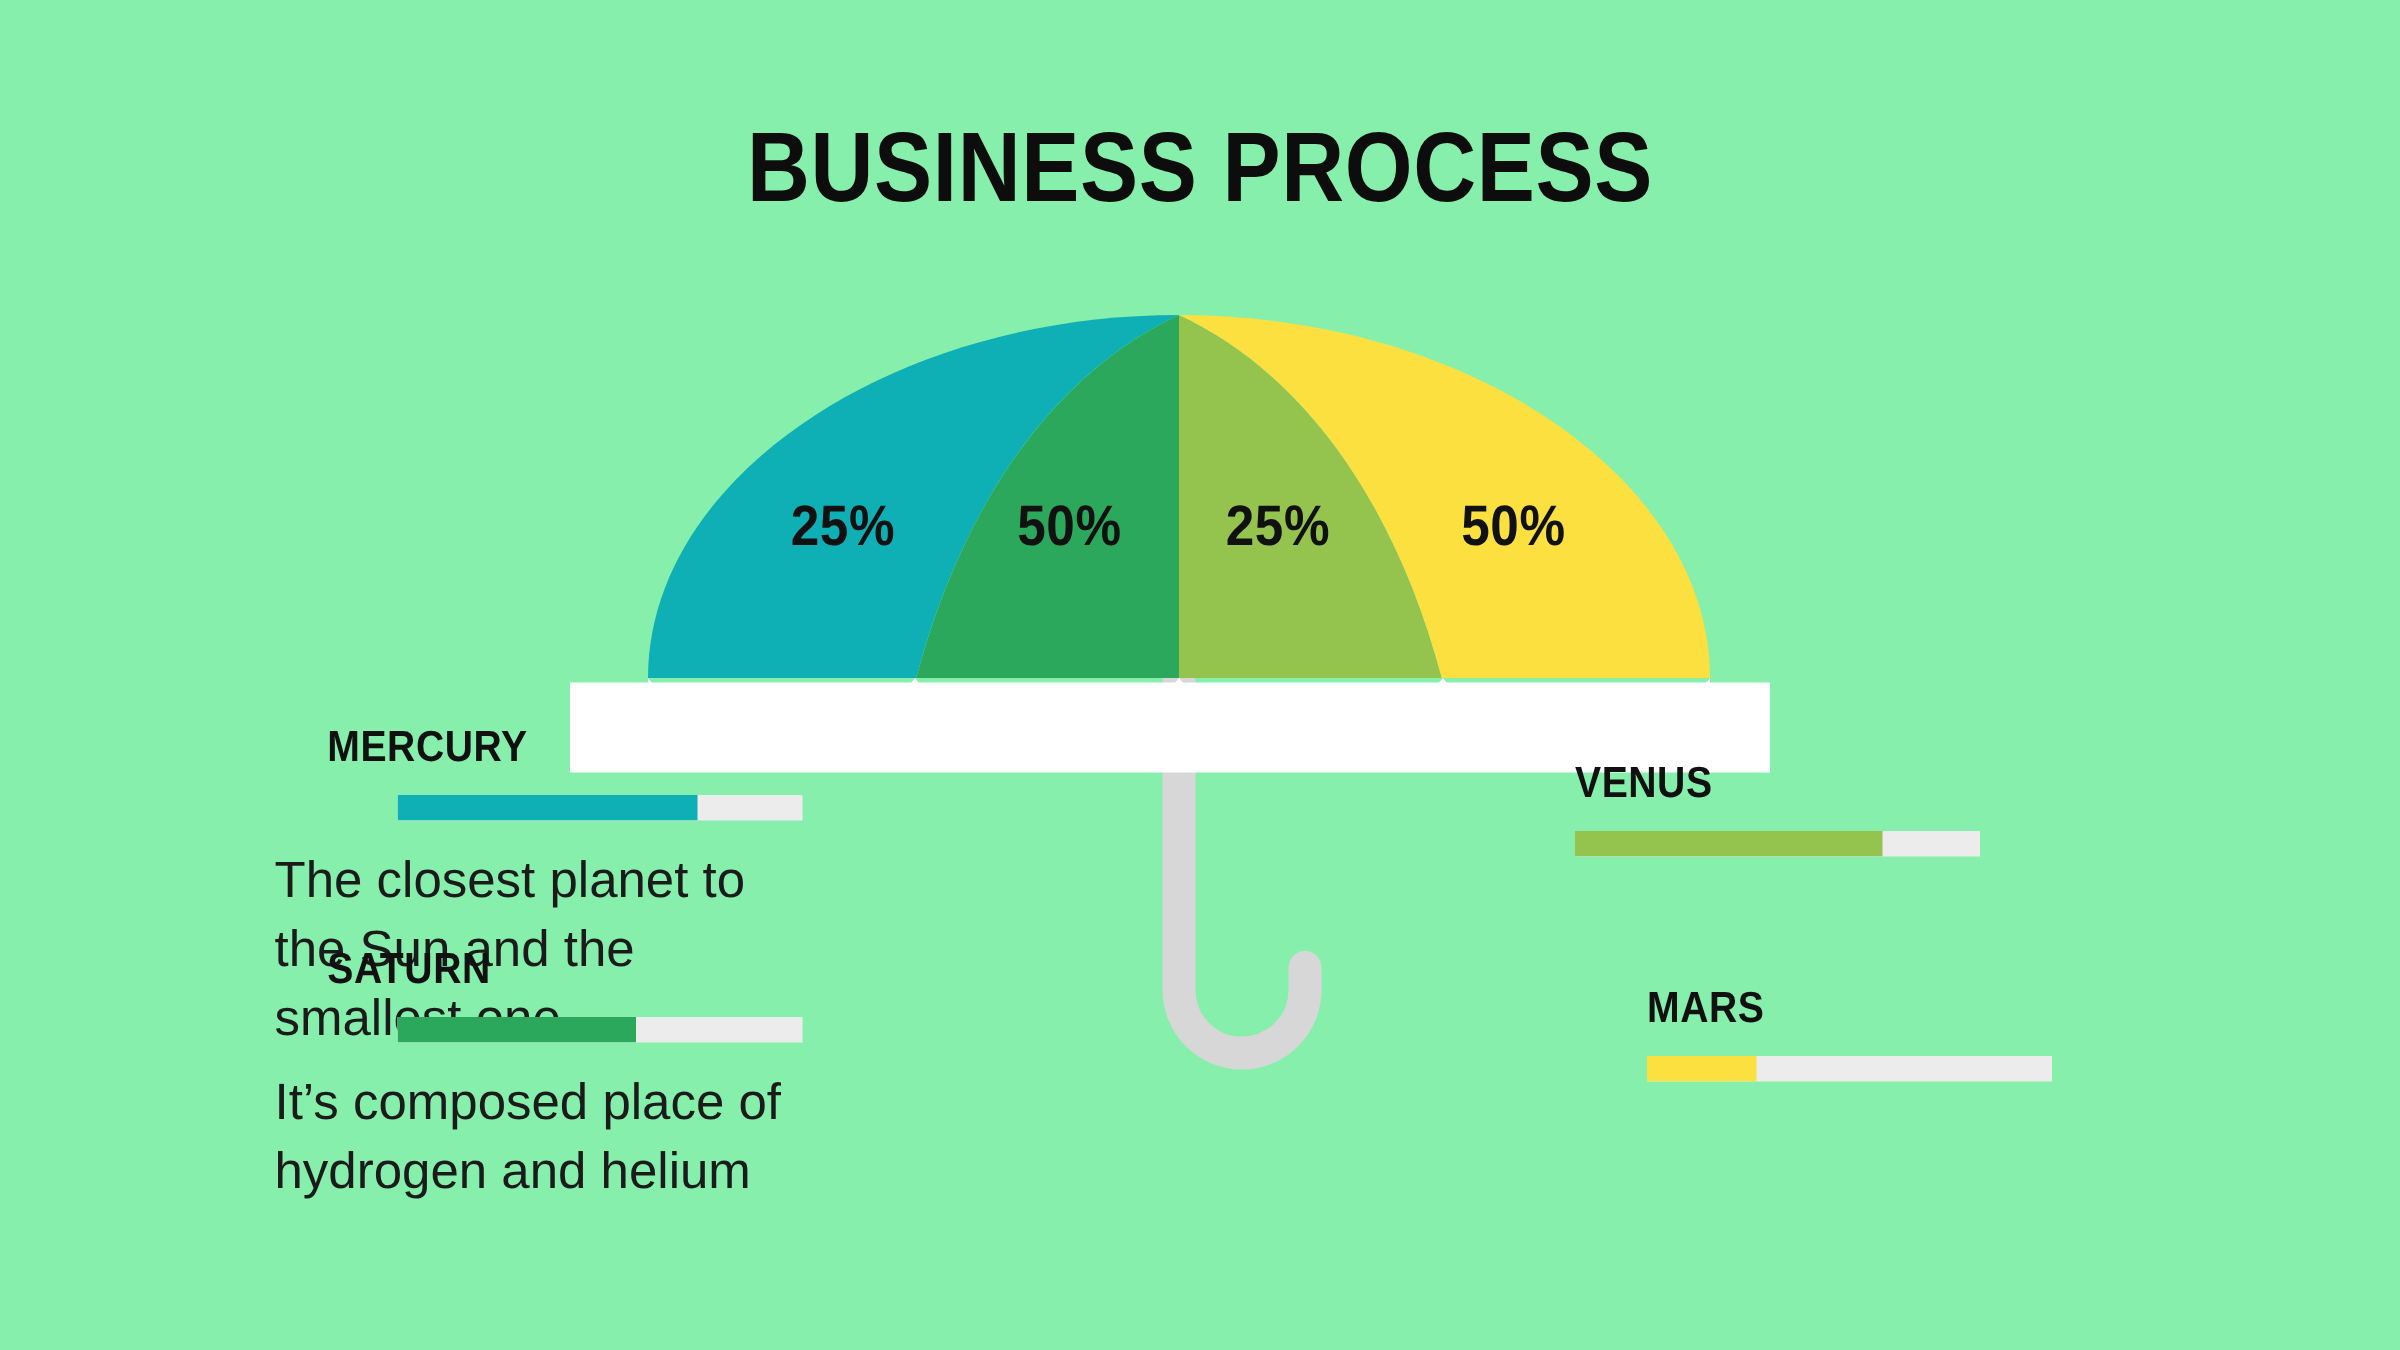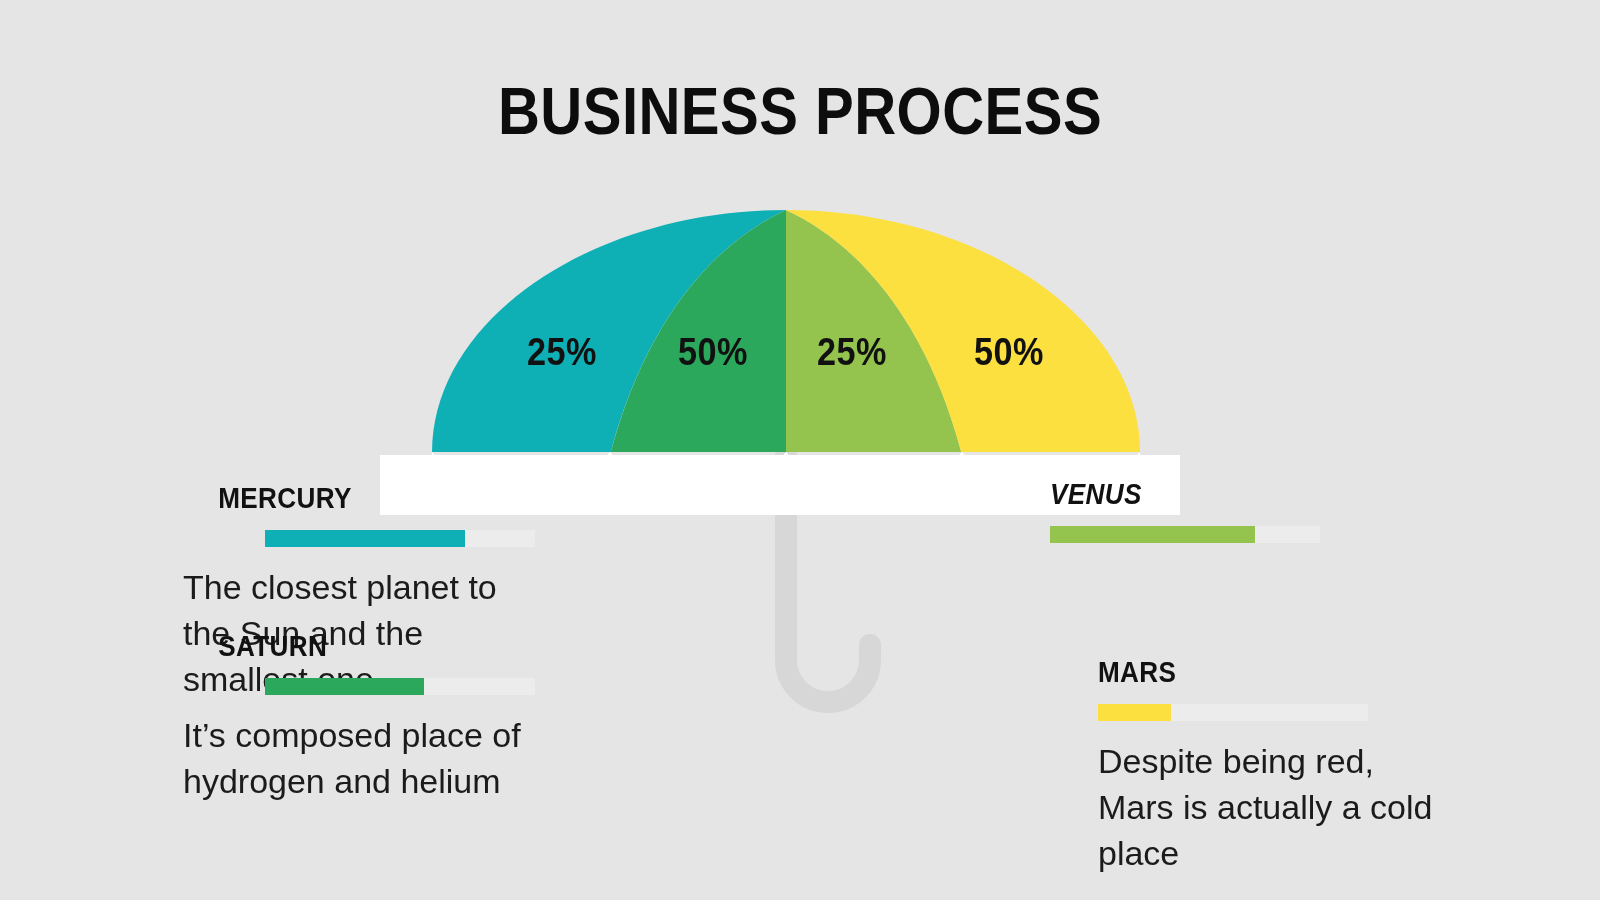--- a/index.html
+++ b/index.html
@@ -12,21 +12,21 @@
     width: 1600px;
     height: 900px;
     overflow: hidden;
     font-family: "Liberation Sans", sans-serif;
     -webkit-font-smoothing: antialiased;
   }
   .slide {
     position: relative;
     width: 1600px;
     height: 900px;
-    background: #e5e5e5;
+    background: #86efac;
   }
 
   
   .title {
     position: absolute;
     left: 0;
     top: 78px;
     width: 1600px;
     text-align: center;
     font-family: "Liberation Sans Narrow", "Liberation Sans", sans-serif;
@@ -168,28 +168,27 @@
   </div>
 
   <div class="info left" style="left:183px; top:632px;">
     <div class="info-title">SATURN</div>
     <div class="bar-track" style="background: rgb(236, 236, 236);">
       <div class="bar-fill" style="width:59%; background:#2ba85c;"></div>
     </div>
     <div class="info-desc">It’s composed place of hydrogen and helium</div>
   </div>
 
-  <div class="info right" style="left:1050px; top:480px;font-style:italic;">
+  <div class="info right" style="left:1050px; top:508px;">
     <div class="info-title">VENUS</div>
     <div class="bar-track" style="background: rgb(236, 236, 236);">
       <div class="bar-fill" style="width:76%; background:#95c44e;"></div>
     </div>
   </div>
 
   <div class="info right" style="left:1050px; top:658px;margin-left:48px;">
     <div class="info-title">MARS</div>
     <div class="bar-track" style="background: rgb(236, 236, 236);">
       <div class="bar-fill" style="width:27%; background:#fbe040;"></div>
     </div>
-    <div class="info-desc">Despite being red, Mars is actually a cold place</div>
   </div>
 
 </div>
 
 </body></html>

